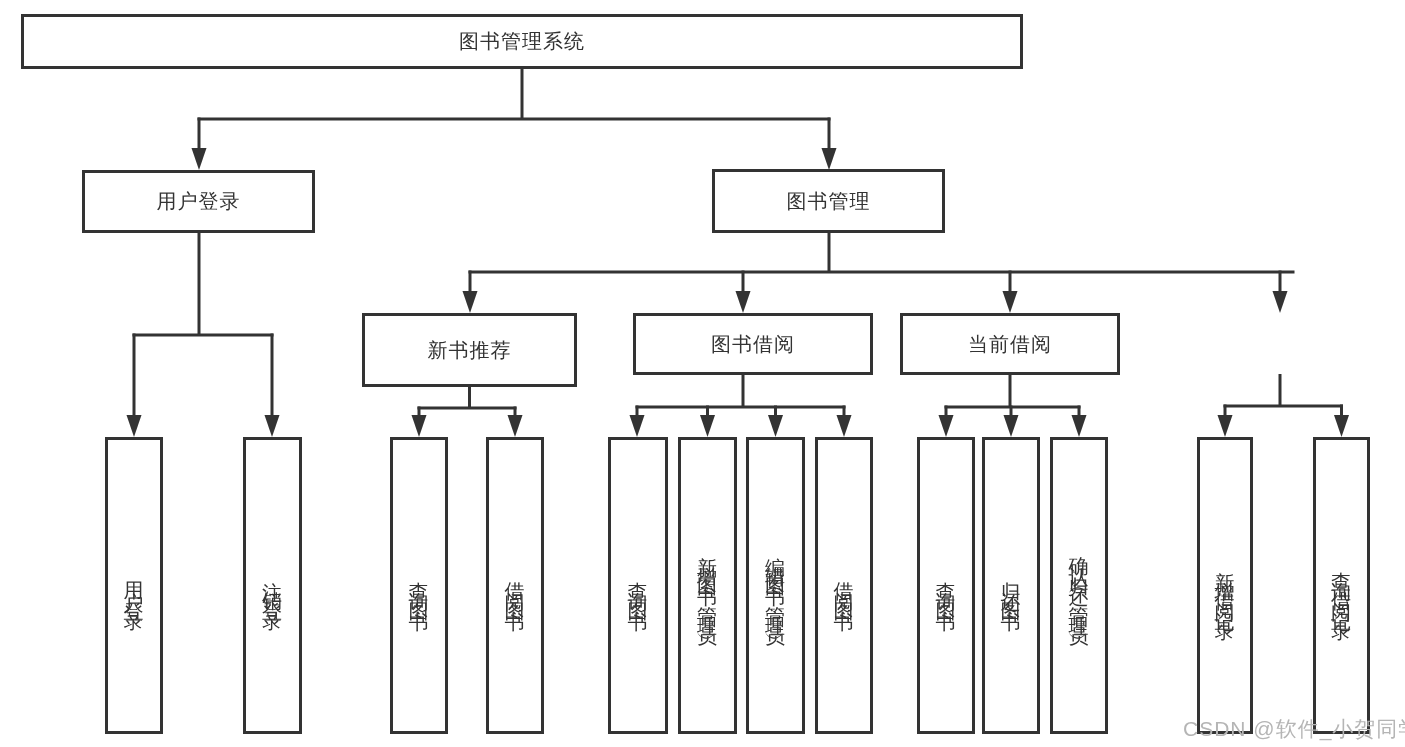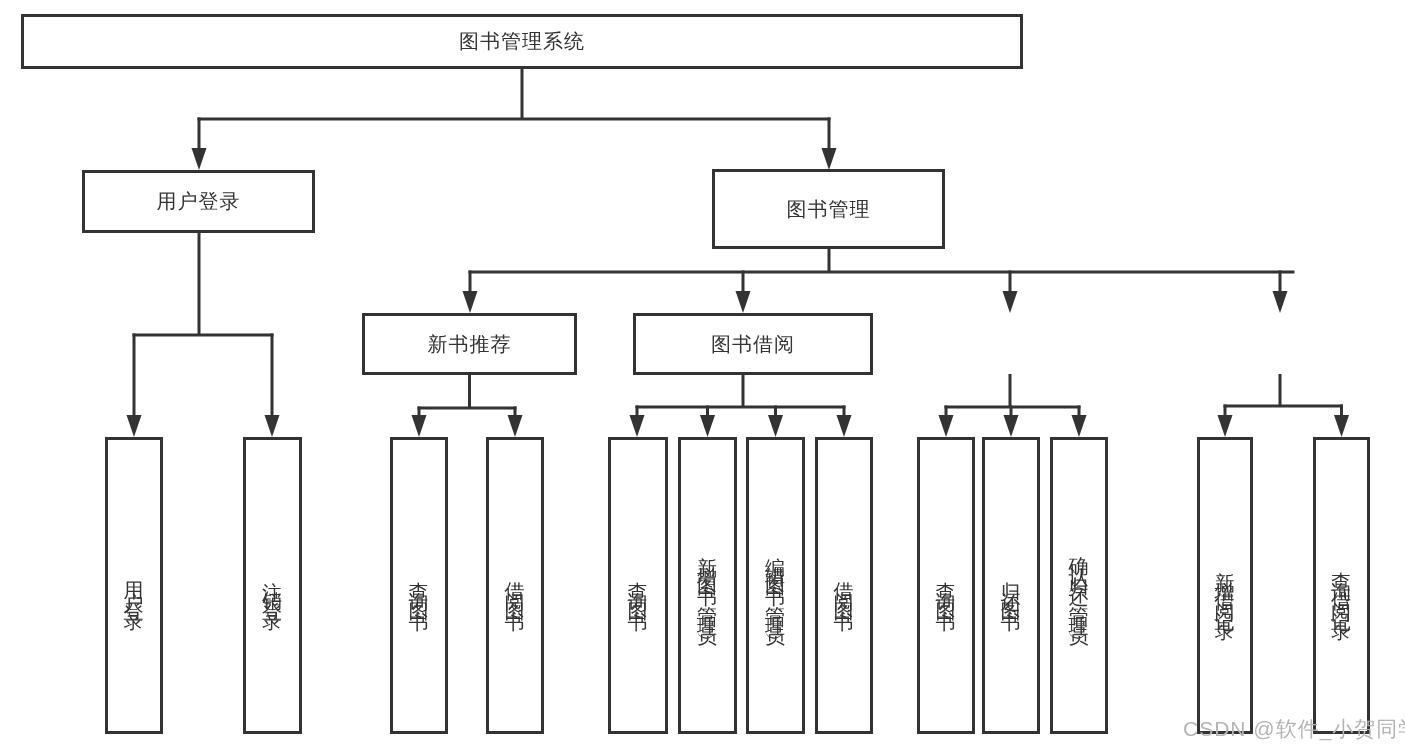--- a/index.html
+++ b/index.html
@@ -113,29 +113,32 @@
     <polygon points="1334,415 1349,415 1341.5,437"></polygon>
   </svg>
 
   <div class="node" style="left:21px;top:14px;width:1002px;height:55px">
     <span>图书管理系统</span>
   </div>
 
   <div class="node" style="left:82px;top:170px;width:233px;height:63px">
     <span>用户登录</span>
   </div>
-  <div class="node" style="left:712px;top:169px;width:233px;height:80px">
+  <div class="node" style="left:712px;top:169px;width:233px;height:64px">
     <span>图书管理</span>
   </div>
 
-  <div class="node" style="left:362px;top:313px;width:215px;height:62px">
+  <div class="node" style="left:362px;top:313px;width:215px;height:74px">
     <span>新书推荐</span>
   </div>
   <div class="node" style="left:633px;top:313px;width:240px;height:62px">
     <span>图书借阅</span>
+  </div>
+  <div class="node" style="left:900px;top:313px;width:220px;height:62px">
+    <span>当前借阅</span>
   </div>
 
   <div class="node" style="left:105px;top:437px;width:58px;height:297px">
     <span class="vtext">用户登录</span>
   </div>
   <div class="node" style="left:243px;top:437px;width:59px;height:297px">
     <span class="vtext">注销登录</span>
   </div>
   <div class="node" style="left:390px;top:437px;width:58px;height:297px">
     <span class="vtext">查询图书</span>

